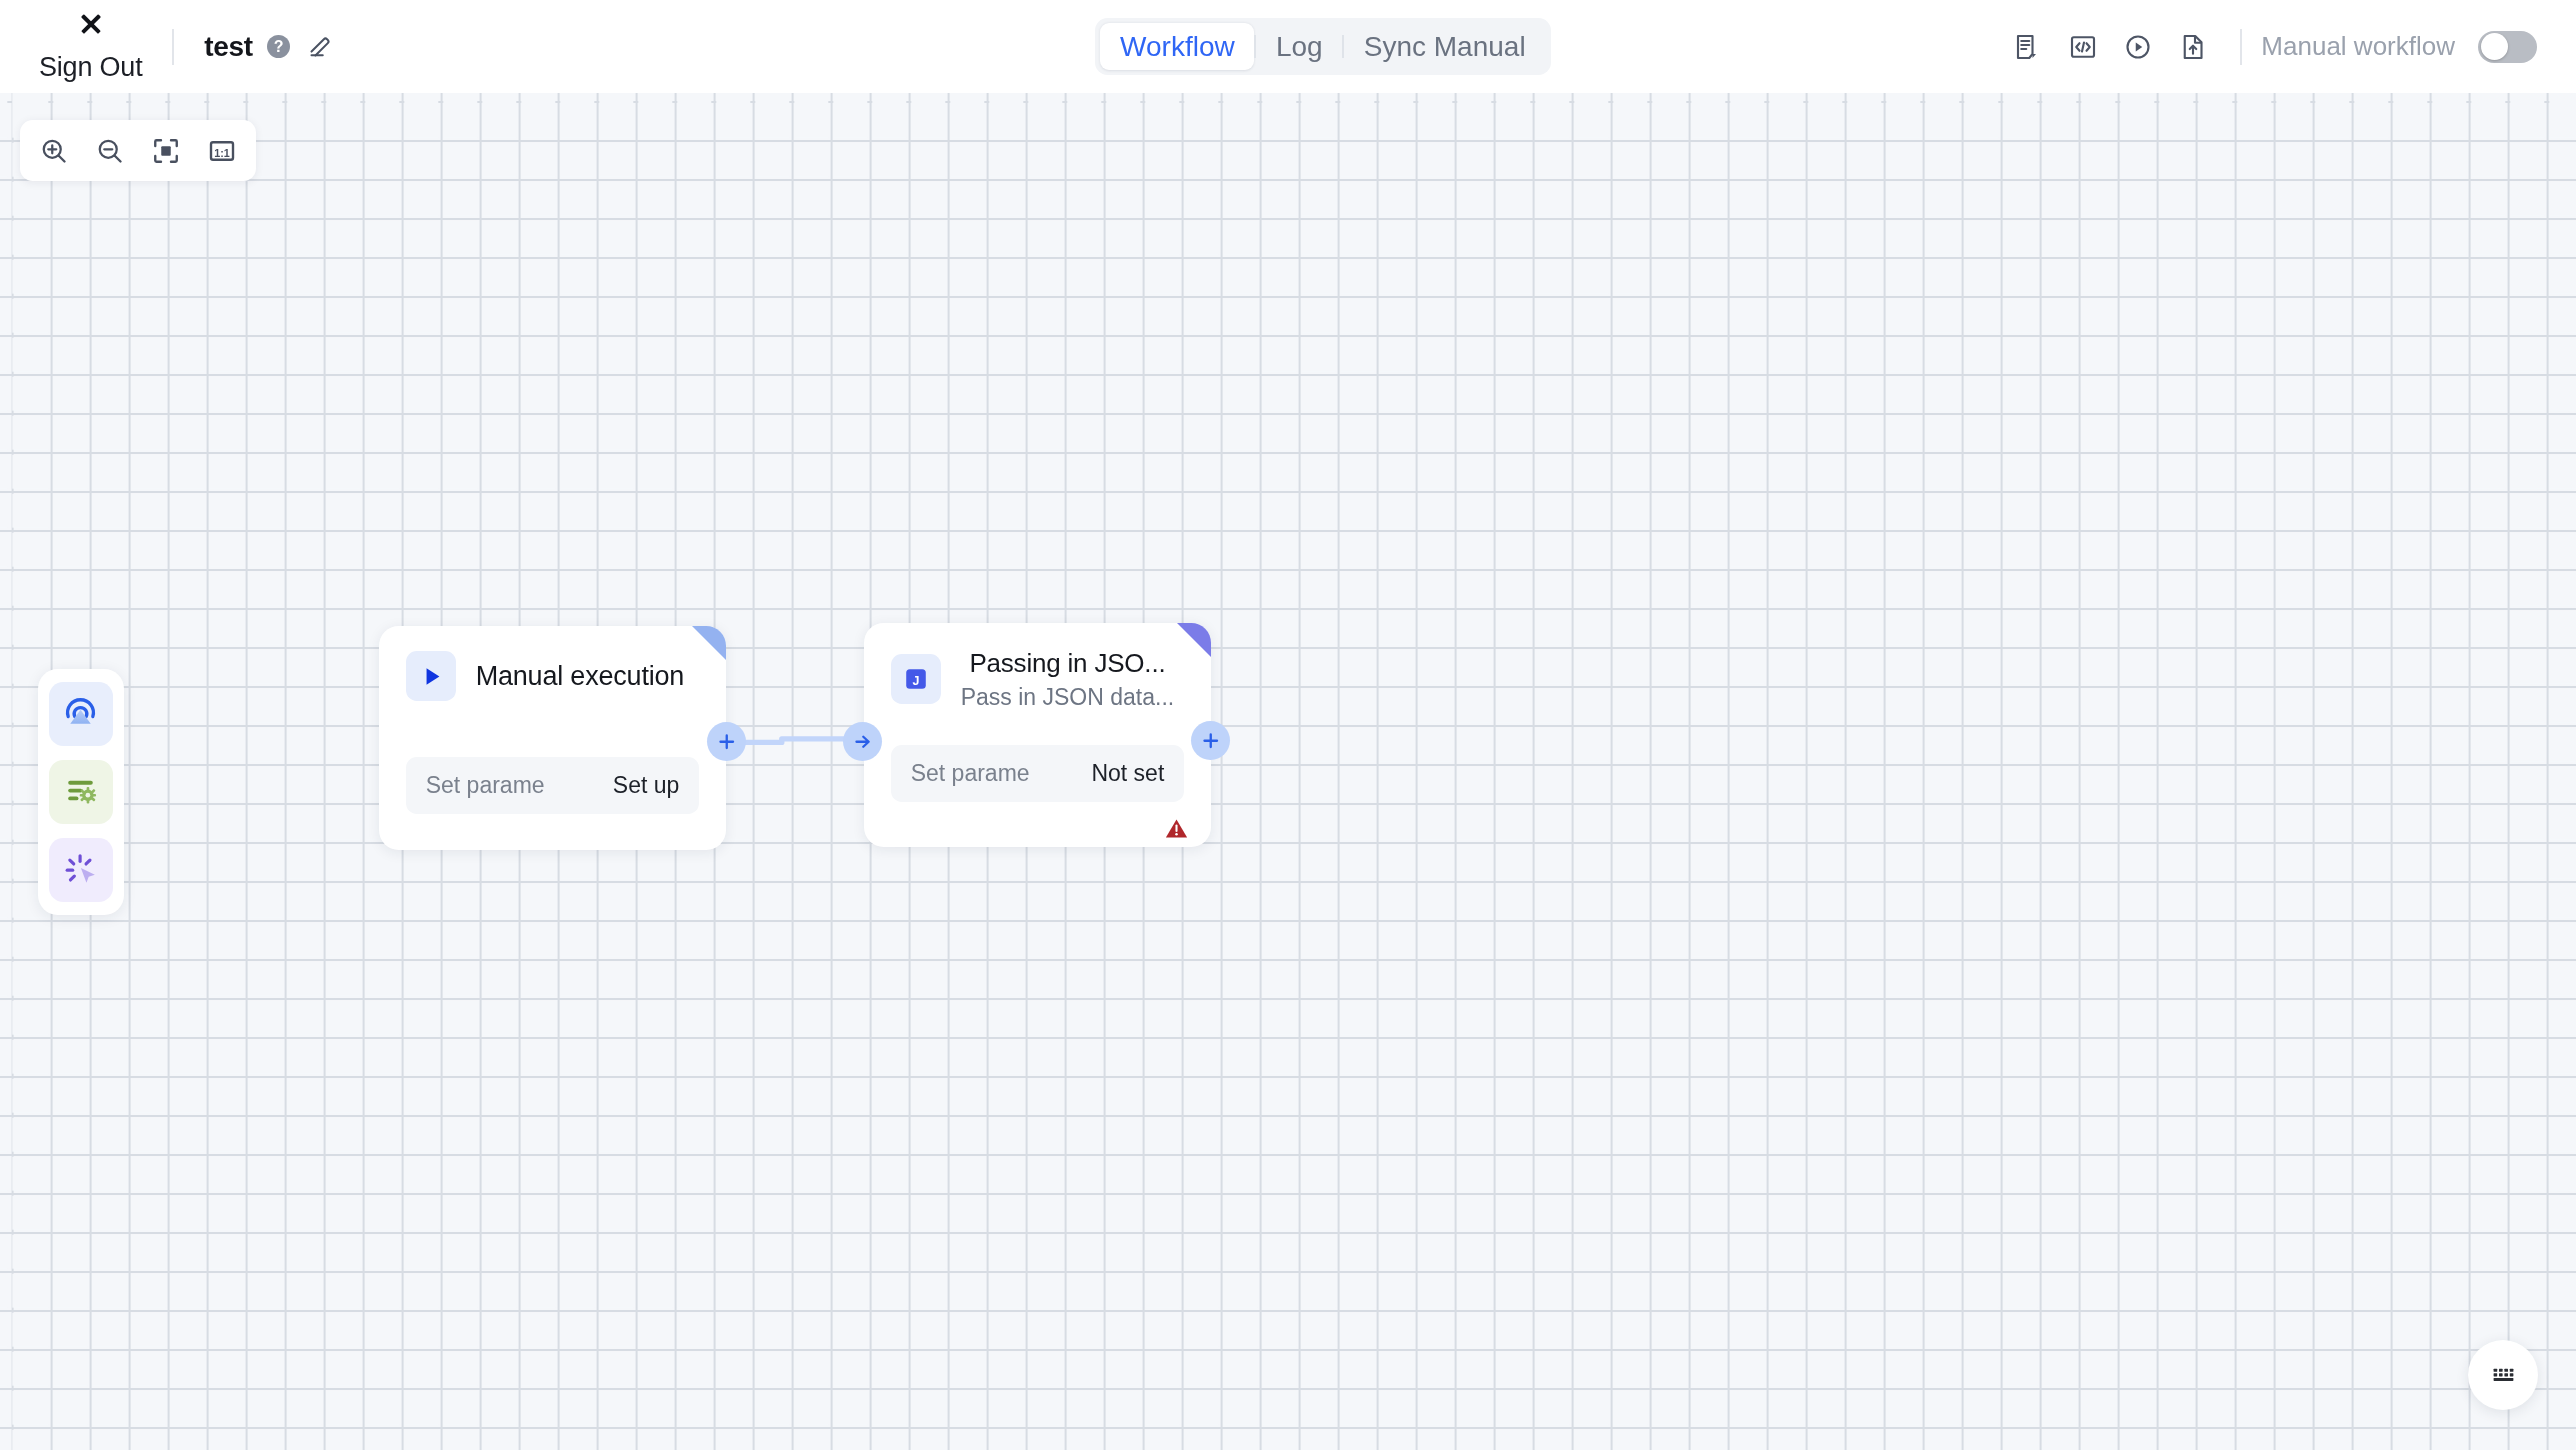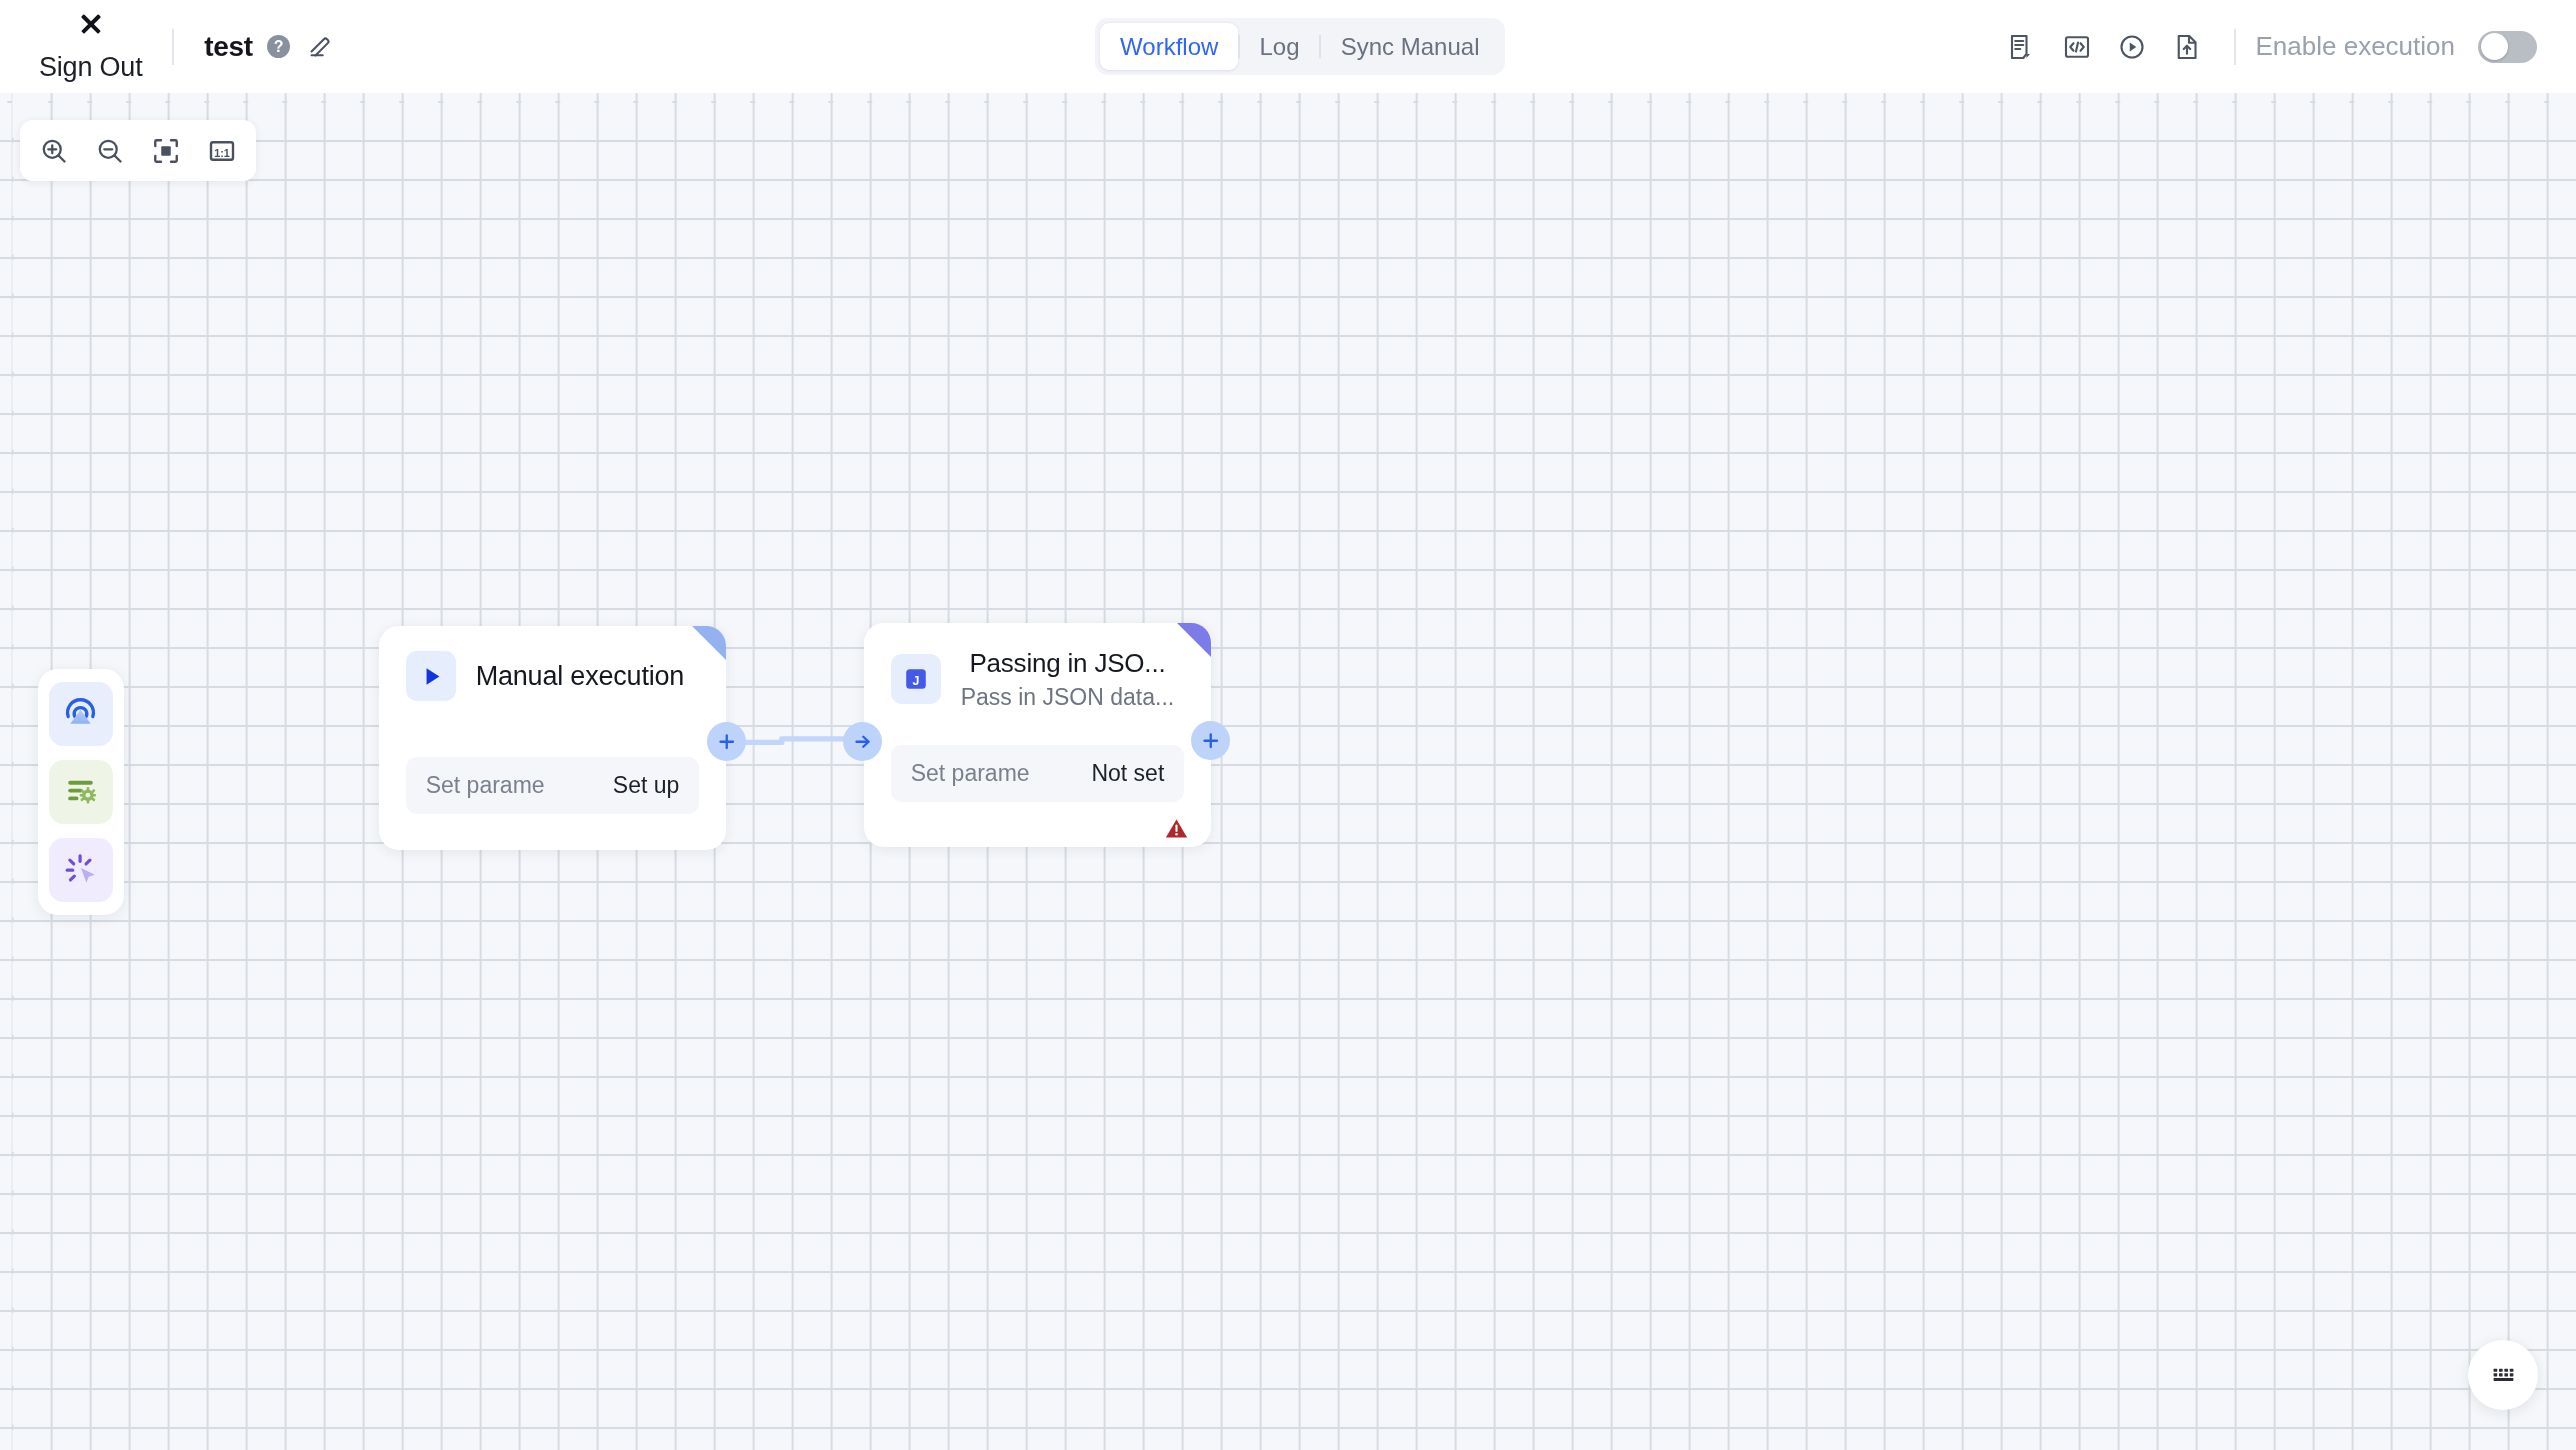--- a/index.html
+++ b/index.html
@@ -102,21 +102,21 @@
     display: flex;
     align-items: center;
     padding: 5.4px;
     gap: 0;
   }
   .tab {
     height: 47px;
     padding: 0 19.7px;
     display: flex;
     align-items: center;
-    font-size: 24px;
+    font-size: 28px;
     color: #6a7280;
     border-radius: 9px;
     cursor: pointer;
     white-space: nowrap;
   }
   .tab.active {
     background: #ffffff;
     color: #2f66f5;
     box-shadow: 0 0.9px 2.7px rgba(20,30,60,0.10);
   }
@@ -437,21 +437,21 @@
     <div class="hdr-icon-btn">
       <svg width="30" height="30" viewBox="0 0 24 24" fill="none">
         <path d="M5.4 3.2h8.4l5 5v12.6H5.4z" stroke="#4d5565" stroke-width="1.7" stroke-linejoin="round"></path>
         <path d="M13.6 3.4v5.2h5" stroke="#4d5565" stroke-width="1.7" stroke-linejoin="round"></path>
         <path d="M12 17.4v-6M9.4 13.6 12 11l2.6 2.6" stroke="#4d5565" stroke-width="1.7" stroke-linecap="round" stroke-linejoin="round"></path>
       </svg>
     </div>
 
     <div class="hdr-divider"></div>
 
-    <span class="enable-label">Enable execution</span>
+    <span class="enable-label">Manual workflow</span>
 
     <div class="toggle">
       <div class="knob"></div>
     </div>
   </div>
 </div>
 
 <div class="canvas">
 
   <div class="zoom-toolbar">

